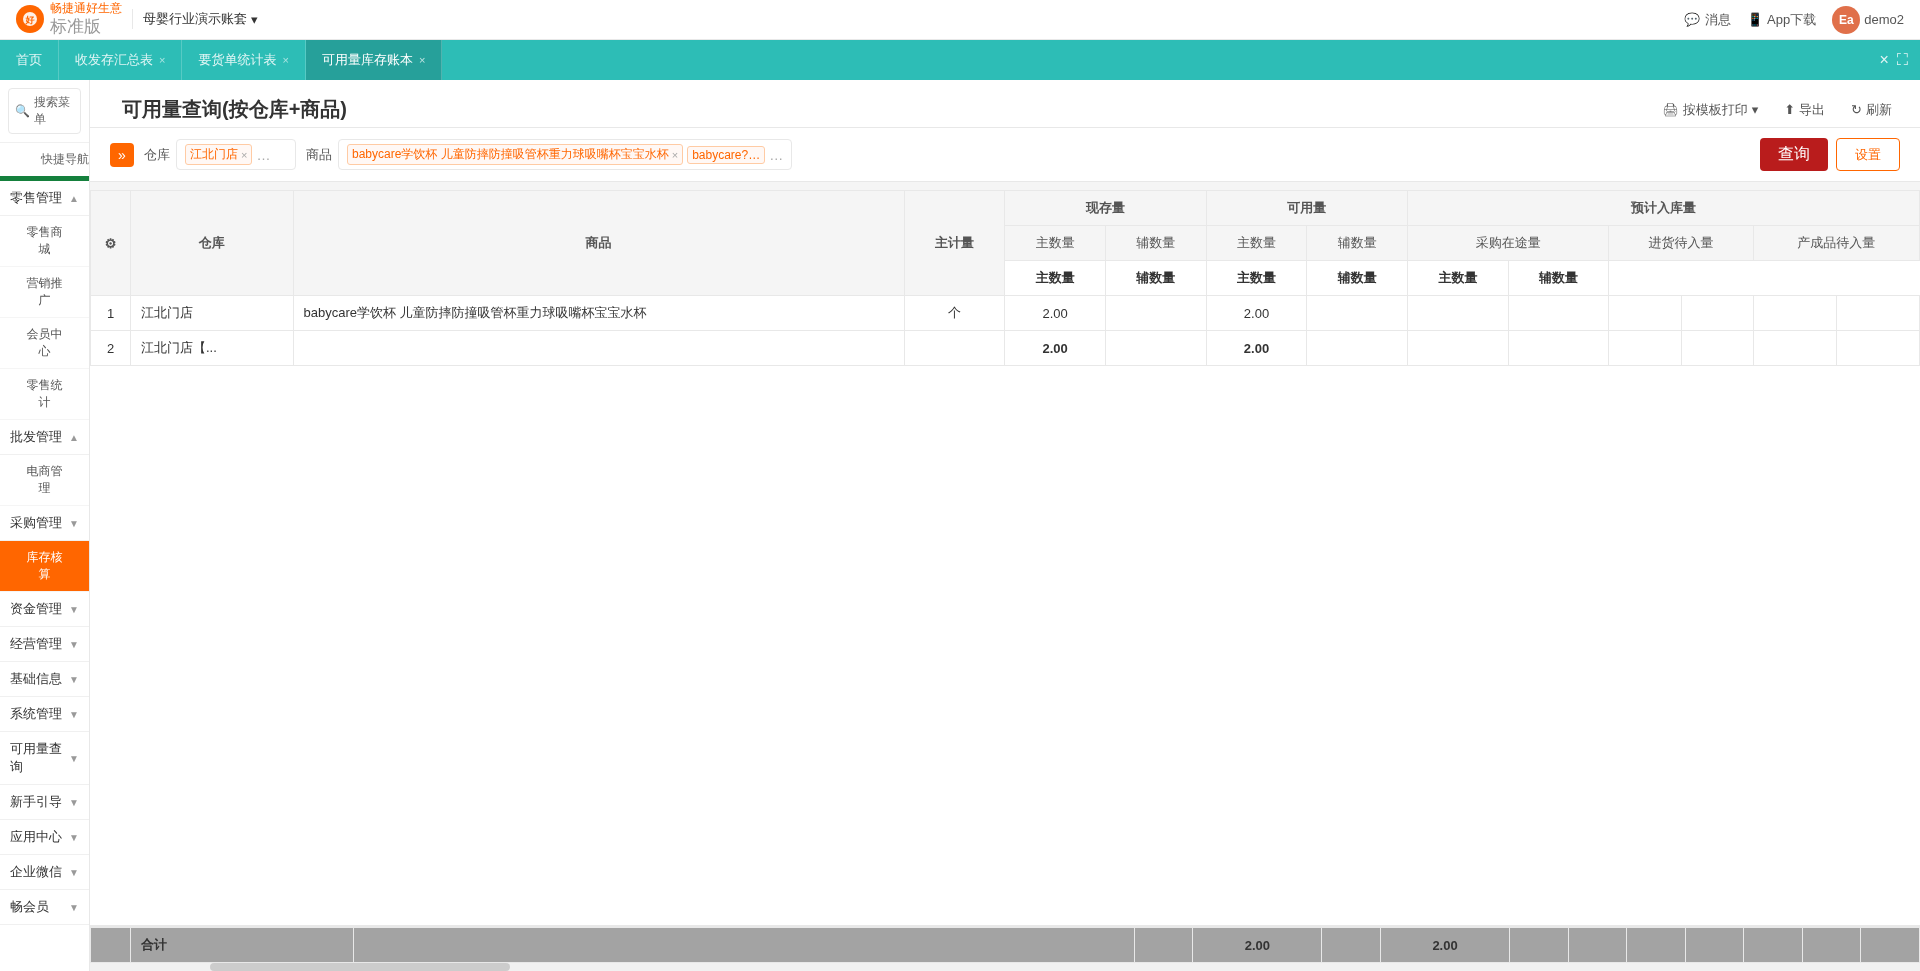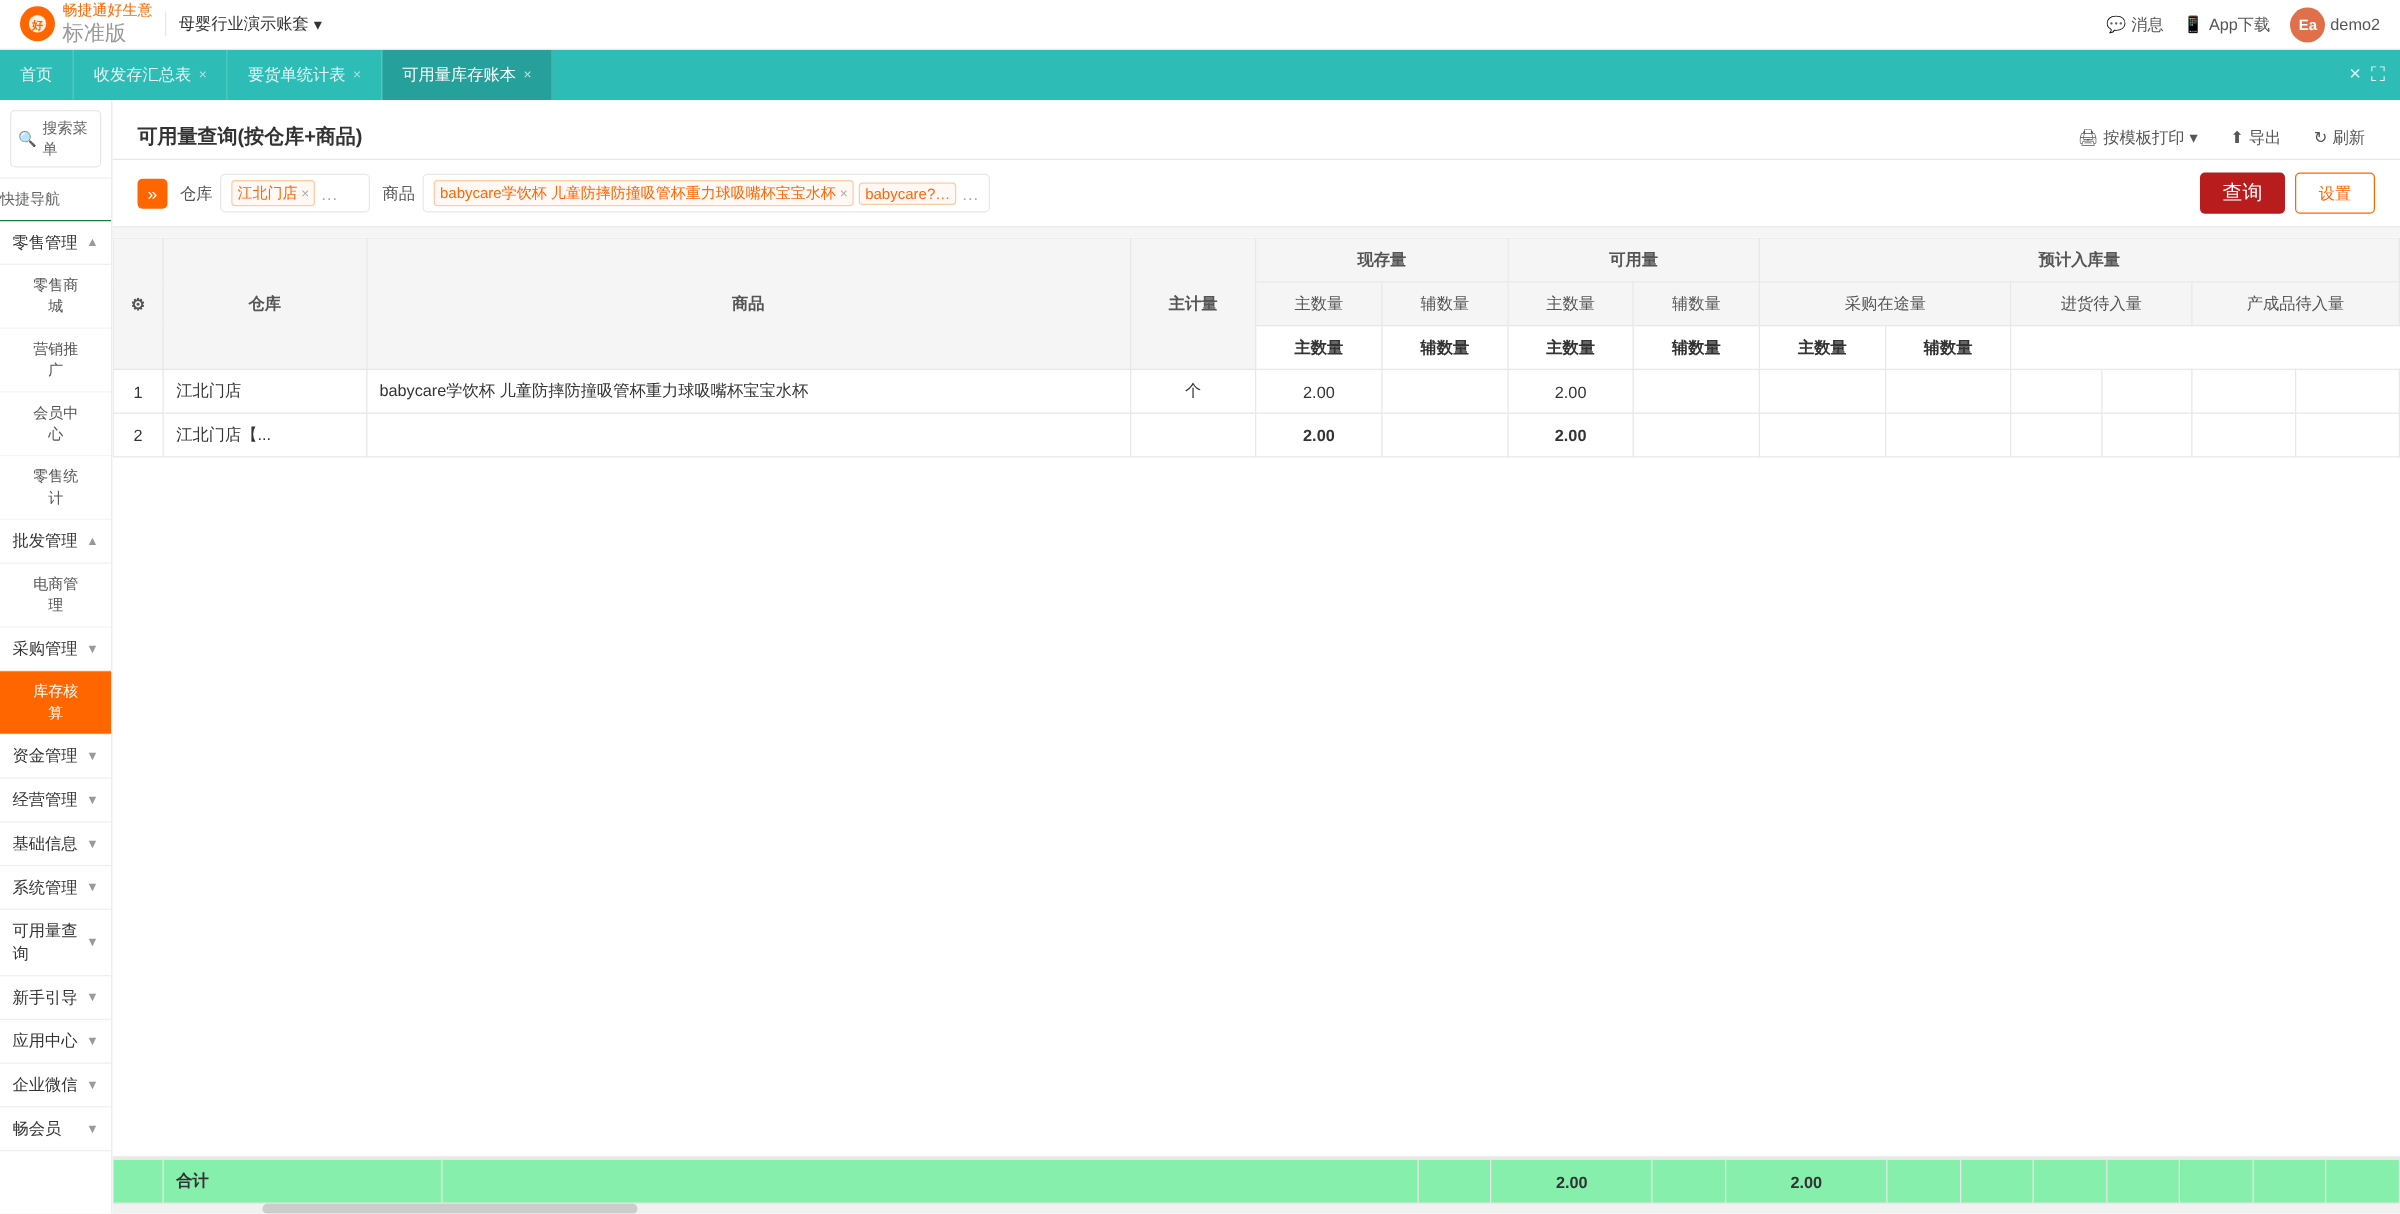--- a/index.html
+++ b/index.html
@@ -63,21 +63,21 @@
       width: 90px;
       background: #fff;
       border-right: 1px solid #e8e8e8;
       display: flex;
       flex-direction: column;
       flex-shrink: 0;
       overflow-y: auto;
     }
     .sidebar-search { padding: 8px; border-bottom: 1px solid #f0f0f0; }
     .sidebar-search-btn { width: 100%; background: none; border: 1px solid #e8e8e8; border-radius: 4px; padding: 5px 6px; font-size: 12px; color: #666; cursor: pointer; text-align: left; display: flex; align-items: center; gap: 4px; }
-    .sidebar-nav-btn { width: 100%; background: none; border: none; padding: 8px 0; font-size: 12px; color: #666; cursor: pointer; text-align: left; border-bottom: 1px solid #15803d; }
+    .sidebar-nav-btn { width: 100%; background: none; border: none; padding: 8px 0; font-size: 12px; color: #666; cursor: pointer; text-align: right; border-bottom: 5px solid #15803d; }
     .sidebar-section { padding: 0; }
     .sidebar-group-header { display: flex; align-items: center; justify-content: space-between; padding: 8px 10px; font-size: 13px; color: #333; cursor: pointer; border-bottom: 1px solid #f0f0f0; }
     .sidebar-item { padding: 8px 24px; font-size: 12px; color: #555; cursor: pointer; border-bottom: 1px solid #f5f5f5; text-align: center; }
     .sidebar-item.active { background: #ff6600; color: #fff; }
     .expand-arrow { font-size: 10px; color: #999; }
 
     
     .content-area {
       flex: 1;
       display: flex;
@@ -90,21 +90,21 @@
     .page-header {
       background: #fff;
       padding: 12px 20px 0 20px;
       display: flex;
       align-items: center;
       justify-content: space-between;
       border-bottom: 1px solid #e8e8e8;
       flex-shrink: 0;
       min-height: 48px;
     }
-    .page-title { font-size: 16px; font-weight: bold; color: #333; }
+    .page-title { font-size: 20px; font-weight: bold; color: #333; margin-left: 12px; }
     .page-actions { display: flex; align-items: center; gap: 10px; }
     .page-action-btn { display: flex; align-items: center; gap: 4px; font-size: 13px; color: #555; cursor: pointer; padding: 4px 8px; border-radius: 4px; }
 
     
     .filter-bar {
       background: #fff;
       padding: 10px 20px;
       display: flex;
       align-items: center;
       gap: 10px;
@@ -466,21 +466,21 @@
               <td></td>
               <td></td>
               <td></td>
               <td></td>
             </tr>
           </tbody>
         </table>
       </div>
 
       <div style="background:#fdf6ee; border-top:2px solid #e8e8e8; flex-shrink:0; overflow-x:auto;">
-        <table class="data-table" style="background:#86efac;">
+        <table class="data-table" style="background:#a3a3a3;">
           <tbody>
             <tr>
               <td style="width:40px;"></td>
               <td class="footer-label" style="text-align:left; font-weight:bold; min-width:80px;">合计</td>
               <td style="min-width:280px;"></td>
               <td></td>
               <td><strong>2.00</strong></td>
               <td></td>
               <td><strong>2.00</strong></td>
               <td></td>

